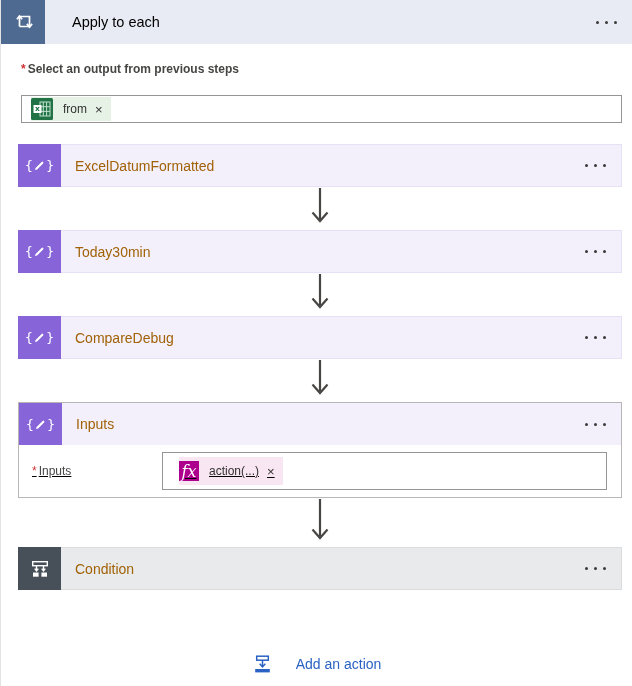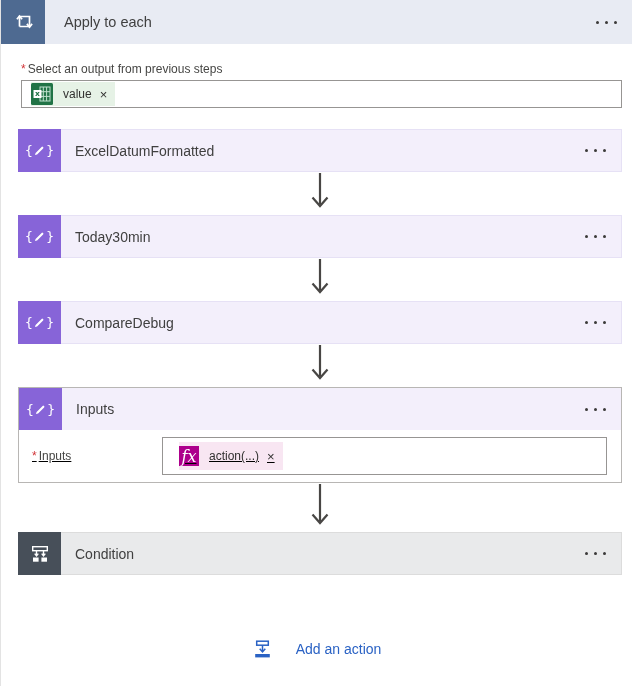--- a/index.html
+++ b/index.html
@@ -2,29 +2,29 @@
 <html><head>
 <meta charset="utf-8">
 <style>
   html,body{margin:0;padding:0;background:#fff;}
   body{width:632px;height:686px;font-family:"Liberation Sans","DejaVu Sans",sans-serif;-webkit-font-smoothing:antialiased;}
   .canvas{position:relative;width:632px;height:686px;box-sizing:border-box;border-left:1px solid #e3e3e3;overflow:hidden;background:#fff;}
 
   
   .scope-header{display:flex;align-items:center;height:44px;background:#e8ebf3;cursor:pointer;}
   .scope-icon{width:44px;height:44px;background:#4e6a91;display:flex;align-items:center;justify-content:center;flex:0 0 44px;}
-  .scope-title{margin-left:19px;font-size:14.5px;color:#404040;}
+  .scope-title{margin-left:27px;font-size:14.5px;color:#000000;}
   .menu-dots{display:flex;gap:6px;margin-left:auto;padding-right:15px;align-items:center;cursor:pointer;}
   .menu-dots i{width:3px;height:3px;background:#3b3a39;border-radius:50%;display:block;}
 
   
   .field-label{font-size:12px;color:#464644;}
   .req{color:#d13438;margin-right:2px;}
   .output-section{margin:18px 10px 0 20px;}
-  .output-section .field-label{margin-bottom:4px;}
+  .output-section .field-label{margin-bottom:19px;font-weight:bold;}
   .token-input{background:#fff;border:1px solid #979593;display:flex;align-items:center;box-sizing:border-box;cursor:text;}
   .output-box{height:28px;padding-left:9px;}
 
   .token{display:inline-flex;align-items:center;cursor:pointer;}
   .token-green{background:#e6f2e6;height:24px;}
   .token-pink{background:#f8e6f2;height:28px;}
   .t-icon{display:flex;align-items:center;justify-content:center;}
   .t-label{padding:0 6px 0 10px;font-size:12px;color:#323130;white-space:nowrap;}
   .t-close{padding:0 8px 0 2px;font-size:13px;color:#323130;line-height:1;cursor:pointer;}
 
@@ -32,21 +32,21 @@
     font-family:"DejaVu Serif",serif;font-style:italic;font-size:16px;}
 
   
   .flow{margin:21px 11px 0 17px;width:604px;}
   .card{display:flex;align-items:center;height:43px;box-sizing:border-box;cursor:pointer;}
   .card-purple{background:#f3effb;border:1px solid #e6e1f5;}
   .card-gray{background:#e9eaeb;border:1px solid #dcdcdc;justify-content:center;}
   .action-icon{width:43px;align-self:stretch;display:flex;align-items:center;justify-content:center;flex:0 0 43px;margin:-1px 0 -1px -1px;}
   .icon-purple{background:#8764d8;}
   .icon-dark{background:#474f59;}
-  .card-title{margin-left:14px;font-size:14px;color:#404040;}
+  .card-title{margin-left:14px;font-size:14px;color:#a16207;}
 
   .compose-glyph{color:#fff;font-size:13px;display:flex;align-items:center;gap:1px;font-family:"DejaVu Sans",sans-serif;}
 
   .compose-card{border:1px solid #b8b6b4;background:#fff;box-sizing:border-box;}
   .compose-card .card{height:42px;border:none;background:#f3effb;}
   .compose-card .action-icon{margin:0;}
   .compose-body{display:flex;align-items:center;height:52px;padding-left:13px;box-sizing:border-box;background:#fff;text-decoration:underline;}
   .compose-body .field-label{flex:0 0 130px;}
   .inputs-box{flex:1;height:38px;margin-right:14px;padding-left:16px;}
 
@@ -90,21 +90,21 @@
             <rect width="22" height="22" rx="1.5" fill="#217346"></rect>
             <rect x="9" y="4" width="10" height="14" fill="none" stroke="#bfe0cd" stroke-width="1"></rect>
             <line x1="12.3" y1="4" x2="12.3" y2="18" stroke="#bfe0cd" stroke-width="1"></line>
             <line x1="15.6" y1="4" x2="15.6" y2="18" stroke="#bfe0cd" stroke-width="1"></line>
             <line x1="9" y1="8.7" x2="19" y2="8.7" stroke="#bfe0cd" stroke-width="1"></line>
             <line x1="9" y1="13.4" x2="19" y2="13.4" stroke="#bfe0cd" stroke-width="1"></line>
             <rect x="2.5" y="7" width="8" height="8" fill="#ffffff"></rect>
             <text x="6.5" y="13.3" font-size="7.5" font-weight="bold" fill="#217346" text-anchor="middle" font-family="DejaVu Sans, sans-serif">x</text>
           </svg>
         </span>
-        <span class="t-label">value</span>
+        <span class="t-label">from</span>
         <span class="t-close">×</span>
       </span>
     </div>
   </div>
 
   <div class="flow">
 
     <div class="card card-purple">
       <div class="action-icon icon-purple">
         <span class="compose-glyph">

